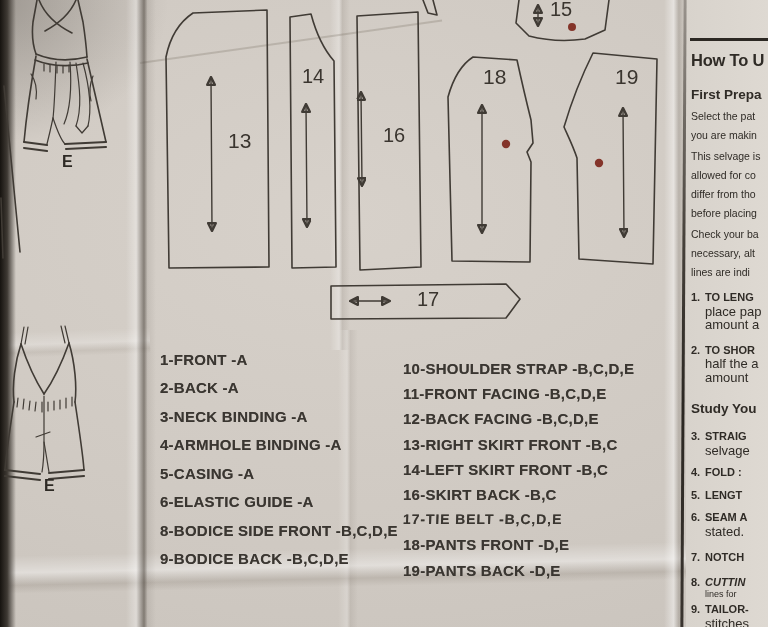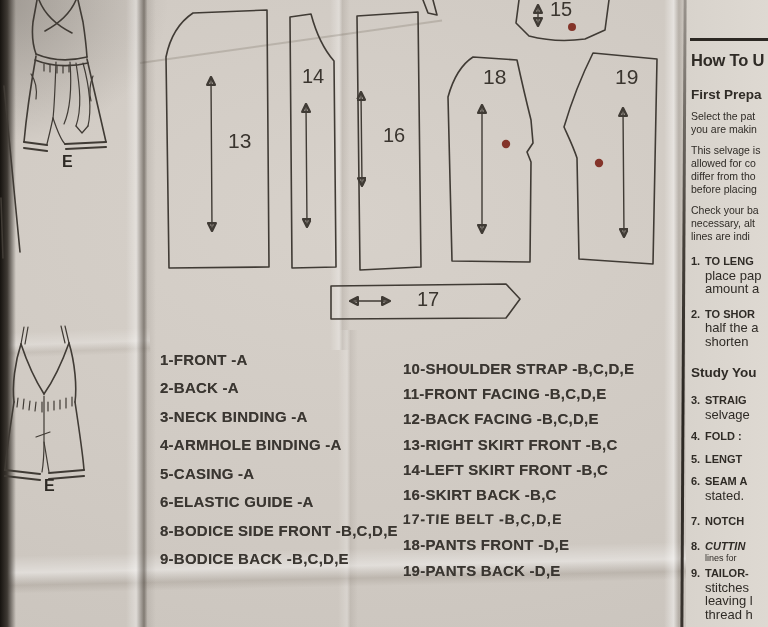--- a/index.html
+++ b/index.html
@@ -58,21 +58,21 @@
   .plist-left{left:160px;top:346px;width:245px;line-height:28.45px;font-weight:bold;}
   .plist-right{left:403px;top:356px;width:280px;line-height:25.2px;font-weight:bold;}
   .plist .distort{letter-spacing:0.9px;font-size:14px;transform:skewX(-2deg);transform-origin:left;}
 
   
   .instr{left:691px;top:50px;width:77px;color:#2f2b26;overflow:hidden;white-space:nowrap;}
   .instr h1{margin:0;font-size:16.5px;line-height:20px;font-weight:bold;letter-spacing:-0.2px;}
   .instr h2{margin:16px 0 0 0;font-size:13.5px;line-height:17px;font-weight:bold;}
   .instr .p{margin-top:8px;font-size:10.5px;line-height:13px;}
   .instr .p.first{margin-top:7px;}
-  .instr .p div{white-space:nowrap;}
+  .instr .p div{white-space:nowrap;margin-top:6px;}
   .instr .step{margin-top:12px;font-size:11px;line-height:13.5px;}
   .instr .step .head{display:flex;font-weight:bold;}
   .instr .step .num{width:14px;flex:0 0 14px;}
   .instr .step .sub{padding-left:14px;font-weight:normal;font-size:13px;}
   .instr .step.s3{margin-top:13px;}
   .instr .step.s4,.instr .step.s5,.instr .step.s6{margin-top:9px;}
   .instr .step.s7{margin-top:13px;}
   .instr .step.s8{margin-top:11px;}
   .instr .step.s8 .lead{font-style:italic;}
   .instr .step.s8 .sub{font-size:9px;line-height:10px;}
@@ -252,21 +252,21 @@
         </div>
       <div class="sub">place pap</div>
       <div class="sub">amount a</div>
     </div>
     <div class="step s2">
       <div class="head">
           <span class="num">2.</span>
           <span class="lead">TO SHOR</span>
         </div>
       <div class="sub">half the a</div>
-      <div class="sub">shorten</div>
+      <div class="sub">amount</div>
     </div>
 
     <h2>Study You</h2>
 
     <div class="step s3">
       <div class="head">
           <span class="num">3.</span>
           <span class="lead">STRAIG</span>
         </div>
       <div class="sub">selvage</div>

